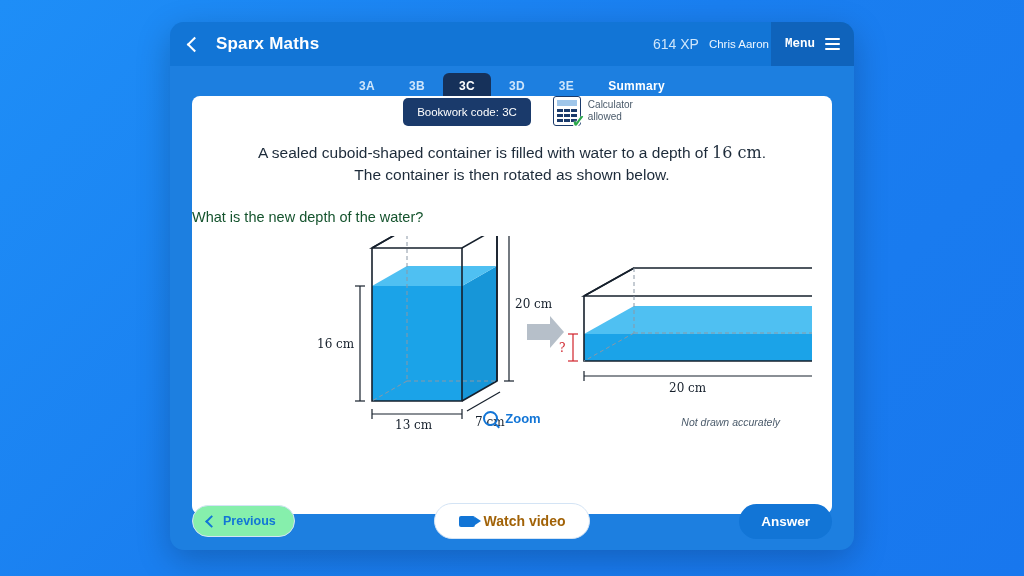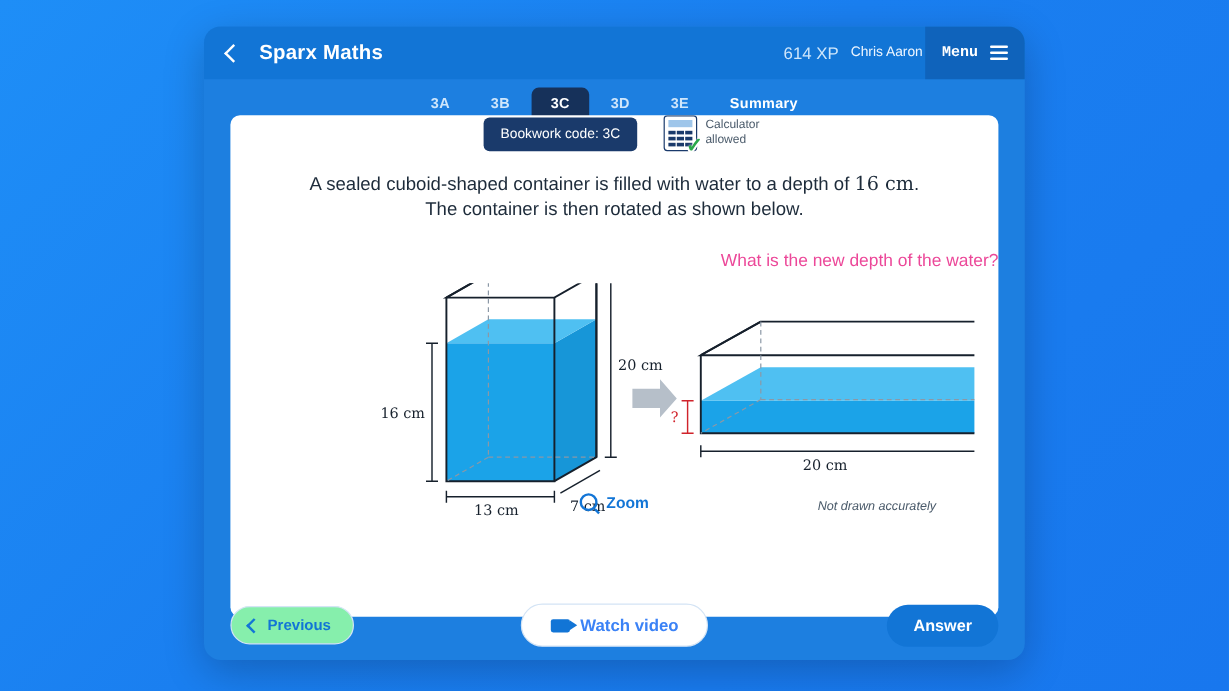--- a/index.html
+++ b/index.html
@@ -211,22 +211,22 @@
     color: #1d2b3a;
     font-size: 15.5px;
     line-height: 1.38;
   }
   .question .serif-num {
     font-family: "DejaVu Serif", serif;
     font-size: 16px;
   }
   .question-sub {
     margin-top: 22px;
-    text-align: right;
-    color: #ec4899;
+    text-align: left;
+    color: #14532d;
     font-size: 14.5px;
     line-height: 1.42;
   }
   
   .diagram {
     position: relative;
     margin-top: 8px;
     height: 200px;
   }
   .diagram svg {
@@ -307,21 +307,21 @@
     border-left: 2px solid #1275d6;
     border-bottom: 2px solid #1275d6;
     transform: rotate(45deg);
   }
   .watch-btn {
     margin: 0 auto;
     display: flex;
     align-items: center;
     gap: 9px;
     background: #ffffff;
-    color: #3b82f6;
+    color: #a16207;
     border: 1.5px solid #d4e4f5;
     border-radius: 20px;
     padding: 9px 24px;
     font-size: 14px;
     font-weight: bold;
     cursor: pointer;
     justify-content: flex-end;
   }
   .cam-icon {
     position: relative;

